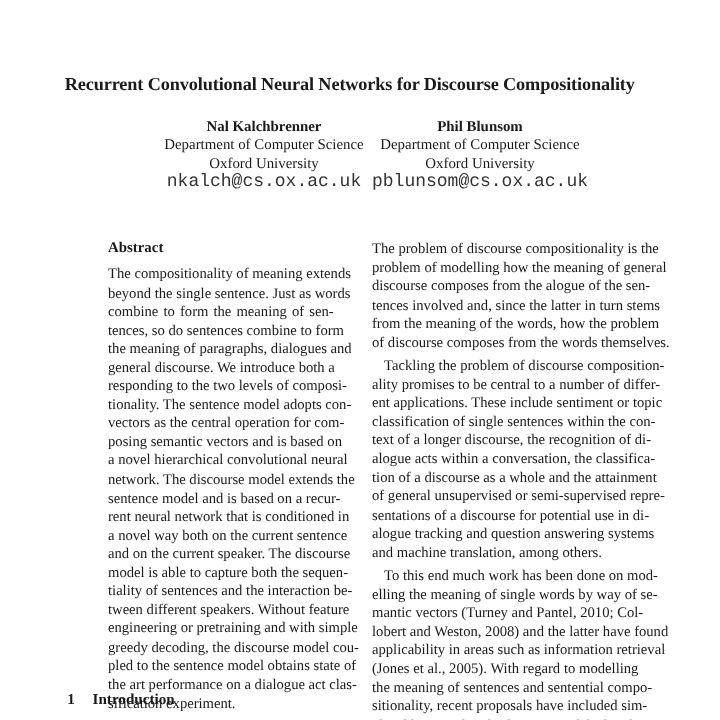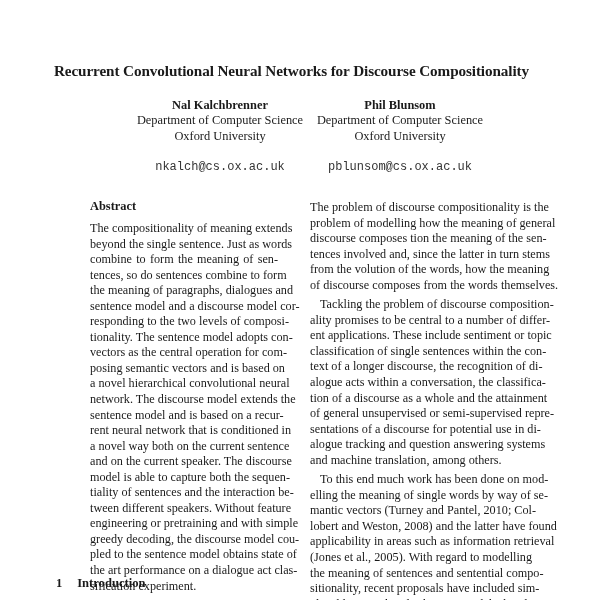--- a/index.html
+++ b/index.html
@@ -4,21 +4,21 @@
 <style>
   html, body { margin: 0; padding: 0; background: #ffffff; }
   body { width: 600px; height: 600px; position: relative; overflow: hidden;
          font-family: "Liberation Serif", "DejaVu Serif", serif; color: #1a1a1a; }
   .title { position: absolute; left: 0; width: 583px; top: 62px; text-align: center;
            font-weight: bold; font-size: 15.2px; letter-spacing: -0.1px; }
   .author { position: absolute; top: 98px; width: 220px; text-align: center; font-size: 12.4px; line-height: 15.3px; }
   .author.a1 { left: 110px; }
   .author.a2 { left: 290px; }
   .author .name { font-weight: bold; }
-  .author .email { font-family: "Liberation Mono", "DejaVu Sans Mono", monospace; font-size: 12px; color: #333; margin-top: 16px; }
+  .author .email { font-family: "Liberation Mono", "DejaVu Sans Mono", monospace; font-size: 15px; color: #333; }
   .abs-head { position: absolute; left: 90px; width: 188px; top: 199px; font-weight: bold; font-size: 12.4px; }
   .col { position: absolute; font-size: 12.2px; line-height: 15.55px; }
   .col .ln { display: block; white-space: nowrap; text-align: justify; text-align-last: justify; height: 15.55px; overflow: visible; }
   .col .ln.last { text-align-last: left; }
   .col .ln.indent { text-indent: 10px; }
   .abs-body { left: 90px; width: 188px; top: 221px; }
   .right { left: 310px; width: 222px; top: 200px; }
   .gap { height: 4px; display: block; }
   .sec { position: absolute; left: 56px; top: 576px; font-weight: bold; font-size: 12.6px; }
   .sec .num { display: inline-block; width: 18px; }
@@ -41,21 +41,21 @@
   <div class="email">pblunsom@cs.ox.ac.uk</div>
 </div>
 
 <div class="abs-head">Abstract</div>
 <div class="col abs-body" id="abs-body">
     <span class="ln">The compositionality of meaning extends</span>
     <span class="ln">beyond the single sentence. Just as words</span>
     <span class="ln">combine to form the meaning of sen-</span>
     <span class="ln">tences, so do sentences combine to form</span>
     <span class="ln">the meaning of paragraphs, dialogues and</span>
-    <span class="ln">sentence model and a discourse model cor-</span>
+    <span class="ln">general discourse.  We introduce both a</span>
     <span class="ln">responding to the two levels of composi-</span>
     <span class="ln">tionality. The sentence model adopts con-</span>
     <span class="ln">vectors as the central operation for com-</span>
     <span class="ln">posing semantic vectors and is based on</span>
     <span class="ln">a novel hierarchical convolutional neural</span>
     <span class="ln">network. The discourse model extends the</span>
     <span class="ln">sentence model and is based on a recur-</span>
     <span class="ln">rent neural network that is conditioned in</span>
     <span class="ln">a novel way both on the current sentence</span>
     <span class="ln">and on the current speaker. The discourse</span>
@@ -71,23 +71,23 @@
 
 <div class="sec">
   <span class="num">1</span>
   <span>Introduction</span>
 </div>
 
 <div class="col right" id="right-col">
     <div>
       <span class="ln">The problem of discourse compositionality is the</span>
       <span class="ln">problem of modelling how the meaning of general</span>
-      <span class="ln">discourse composes tion the meaning of the sen-</span>
+      <span class="ln">discourse composes from the alogue of the sen-</span>
       <span class="ln">tences involved and, since the latter in turn stems</span>
-      <span class="ln">from the volution of the words, how the meaning</span>
+      <span class="ln">from the meaning of the words, how the problem</span>
       <span class="ln last">of discourse composes from the words themselves.</span>
     </div>
     <span class="gap"></span>
     <div>
       <span class="ln indent">Tackling the problem of discourse composition-</span>
       <span class="ln">ality promises to be central to a number of differ-</span>
       <span class="ln">ent applications. These include sentiment or topic</span>
       <span class="ln">classification of single sentences within the con-</span>
       <span class="ln">text of a longer discourse, the recognition of di-</span>
       <span class="ln">alogue acts within a conversation, the classifica-</span>

